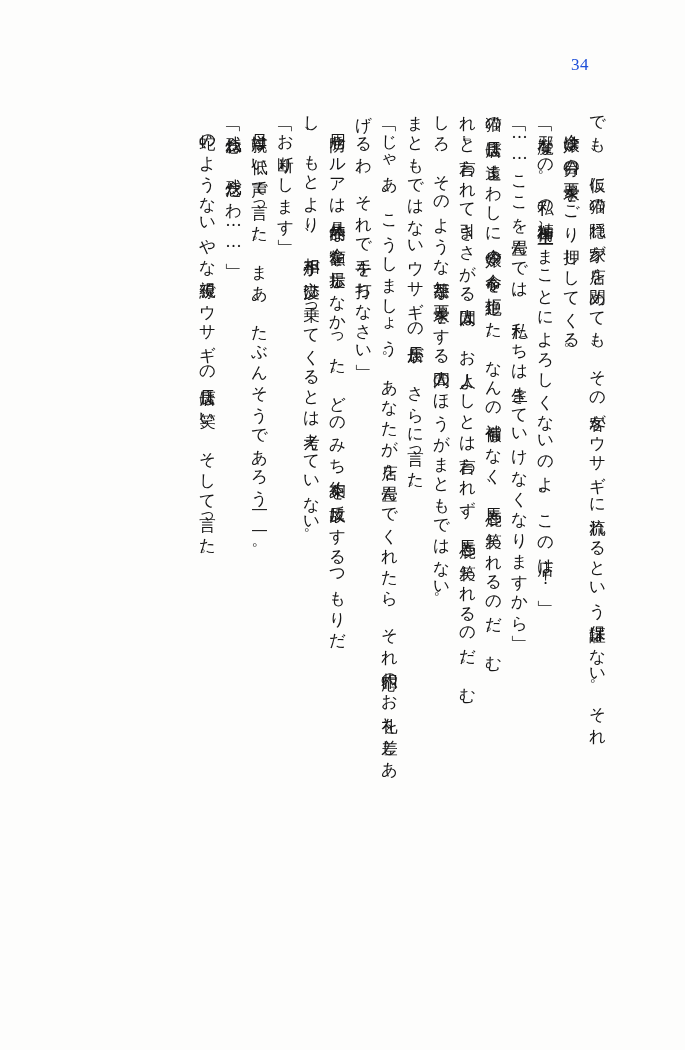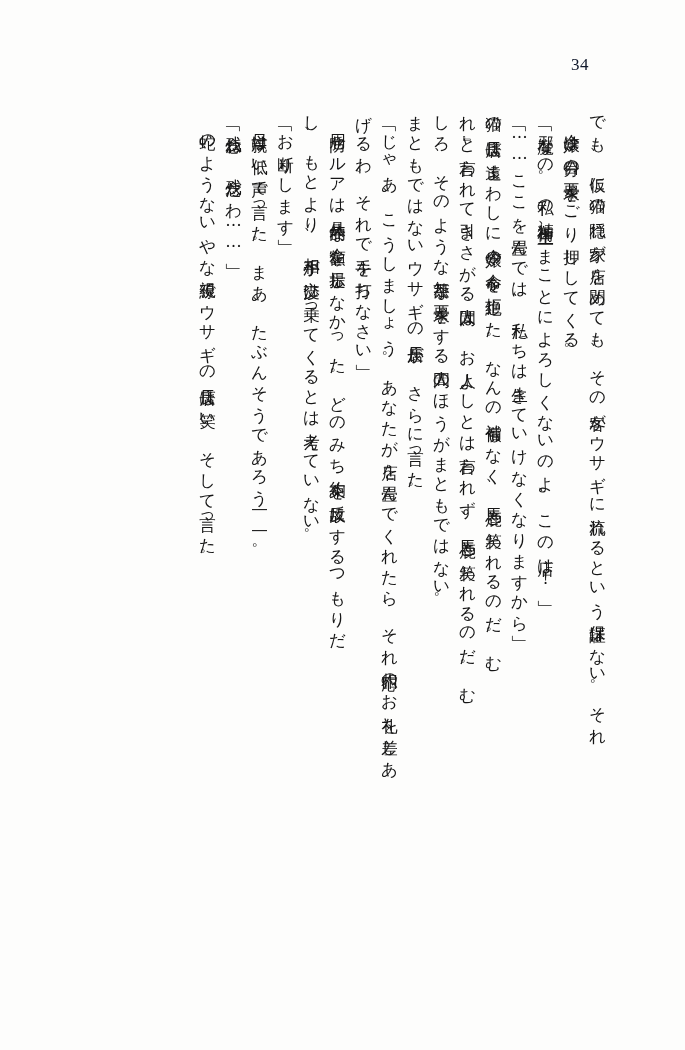--- a/index.html
+++ b/index.html
@@ -22,21 +22,21 @@
     background: #fdfdfc;
   }
 
   
   .page-number {
     position: absolute;
     top: 55px;
     right: 96px;
     font-size: 17px;
     letter-spacing: 0.5px;
-    color: #0f172a;
+    color: #1d4ed8;
     font-family: "Liberation Serif", "DejaVu Serif", serif;
     margin-left: 12px;
   }
 
   
   .text-block {
     position: absolute;
     top: 104px;
     right: 80px;
     left: 48px;

